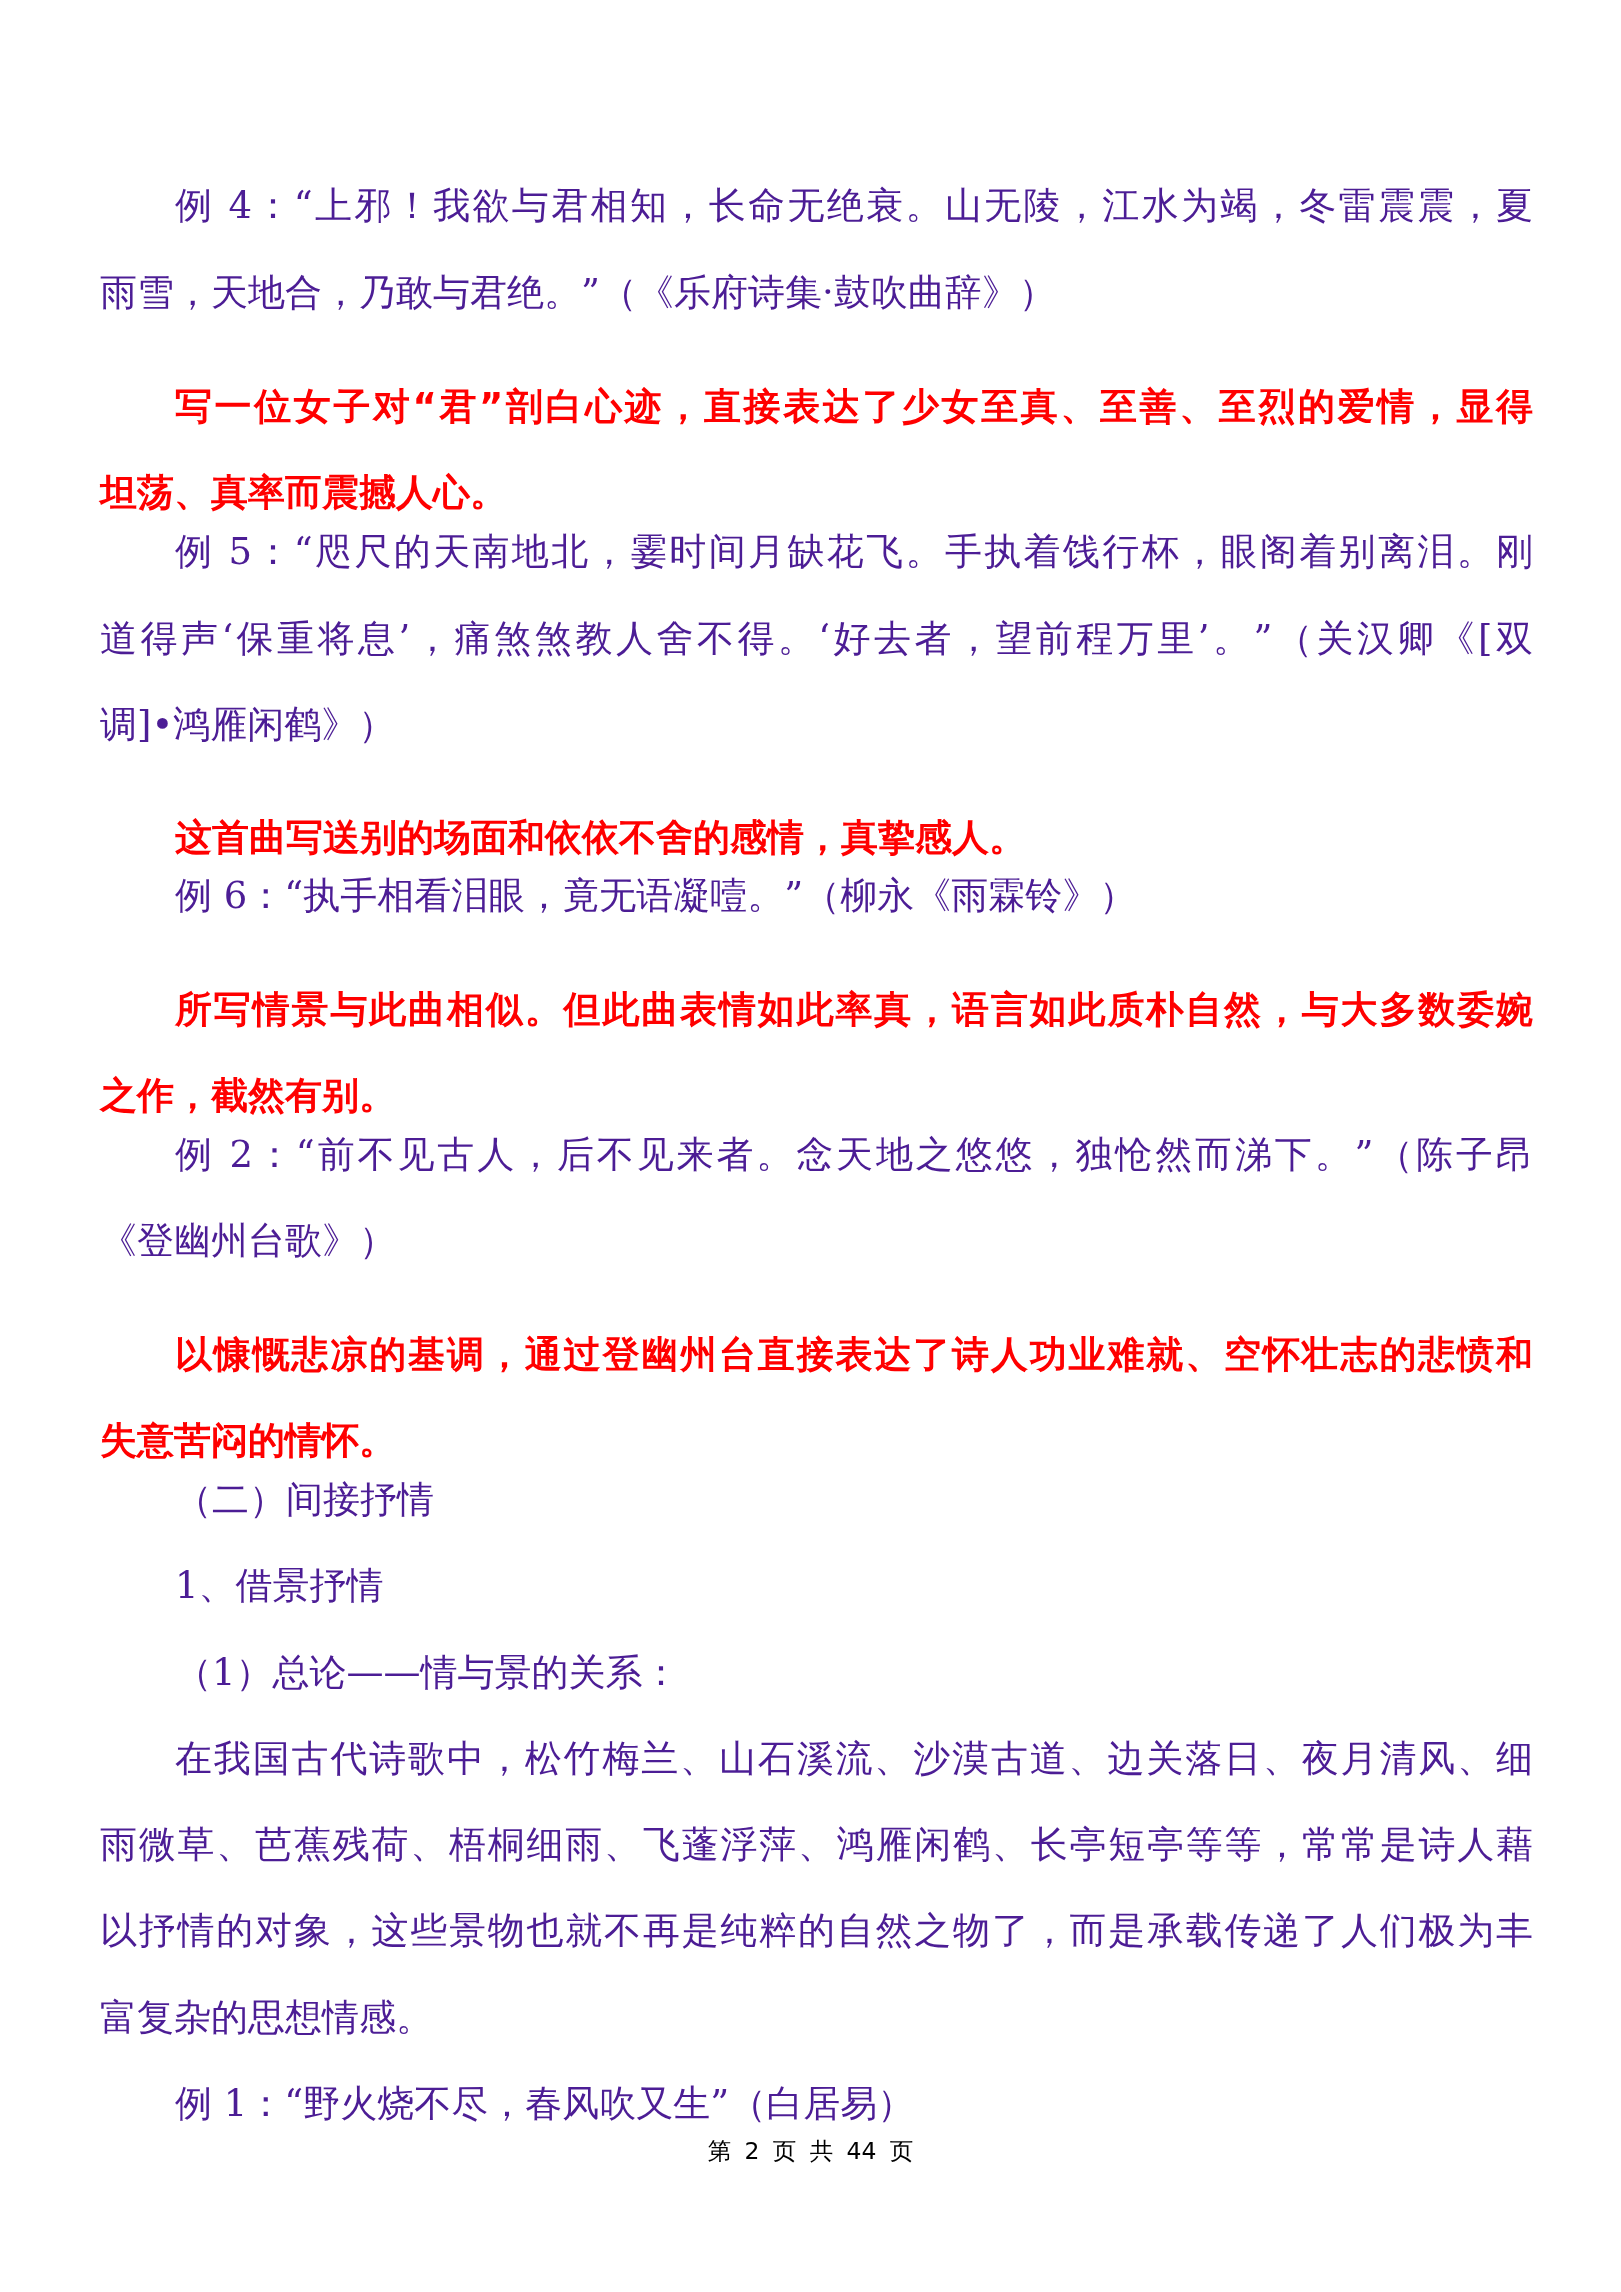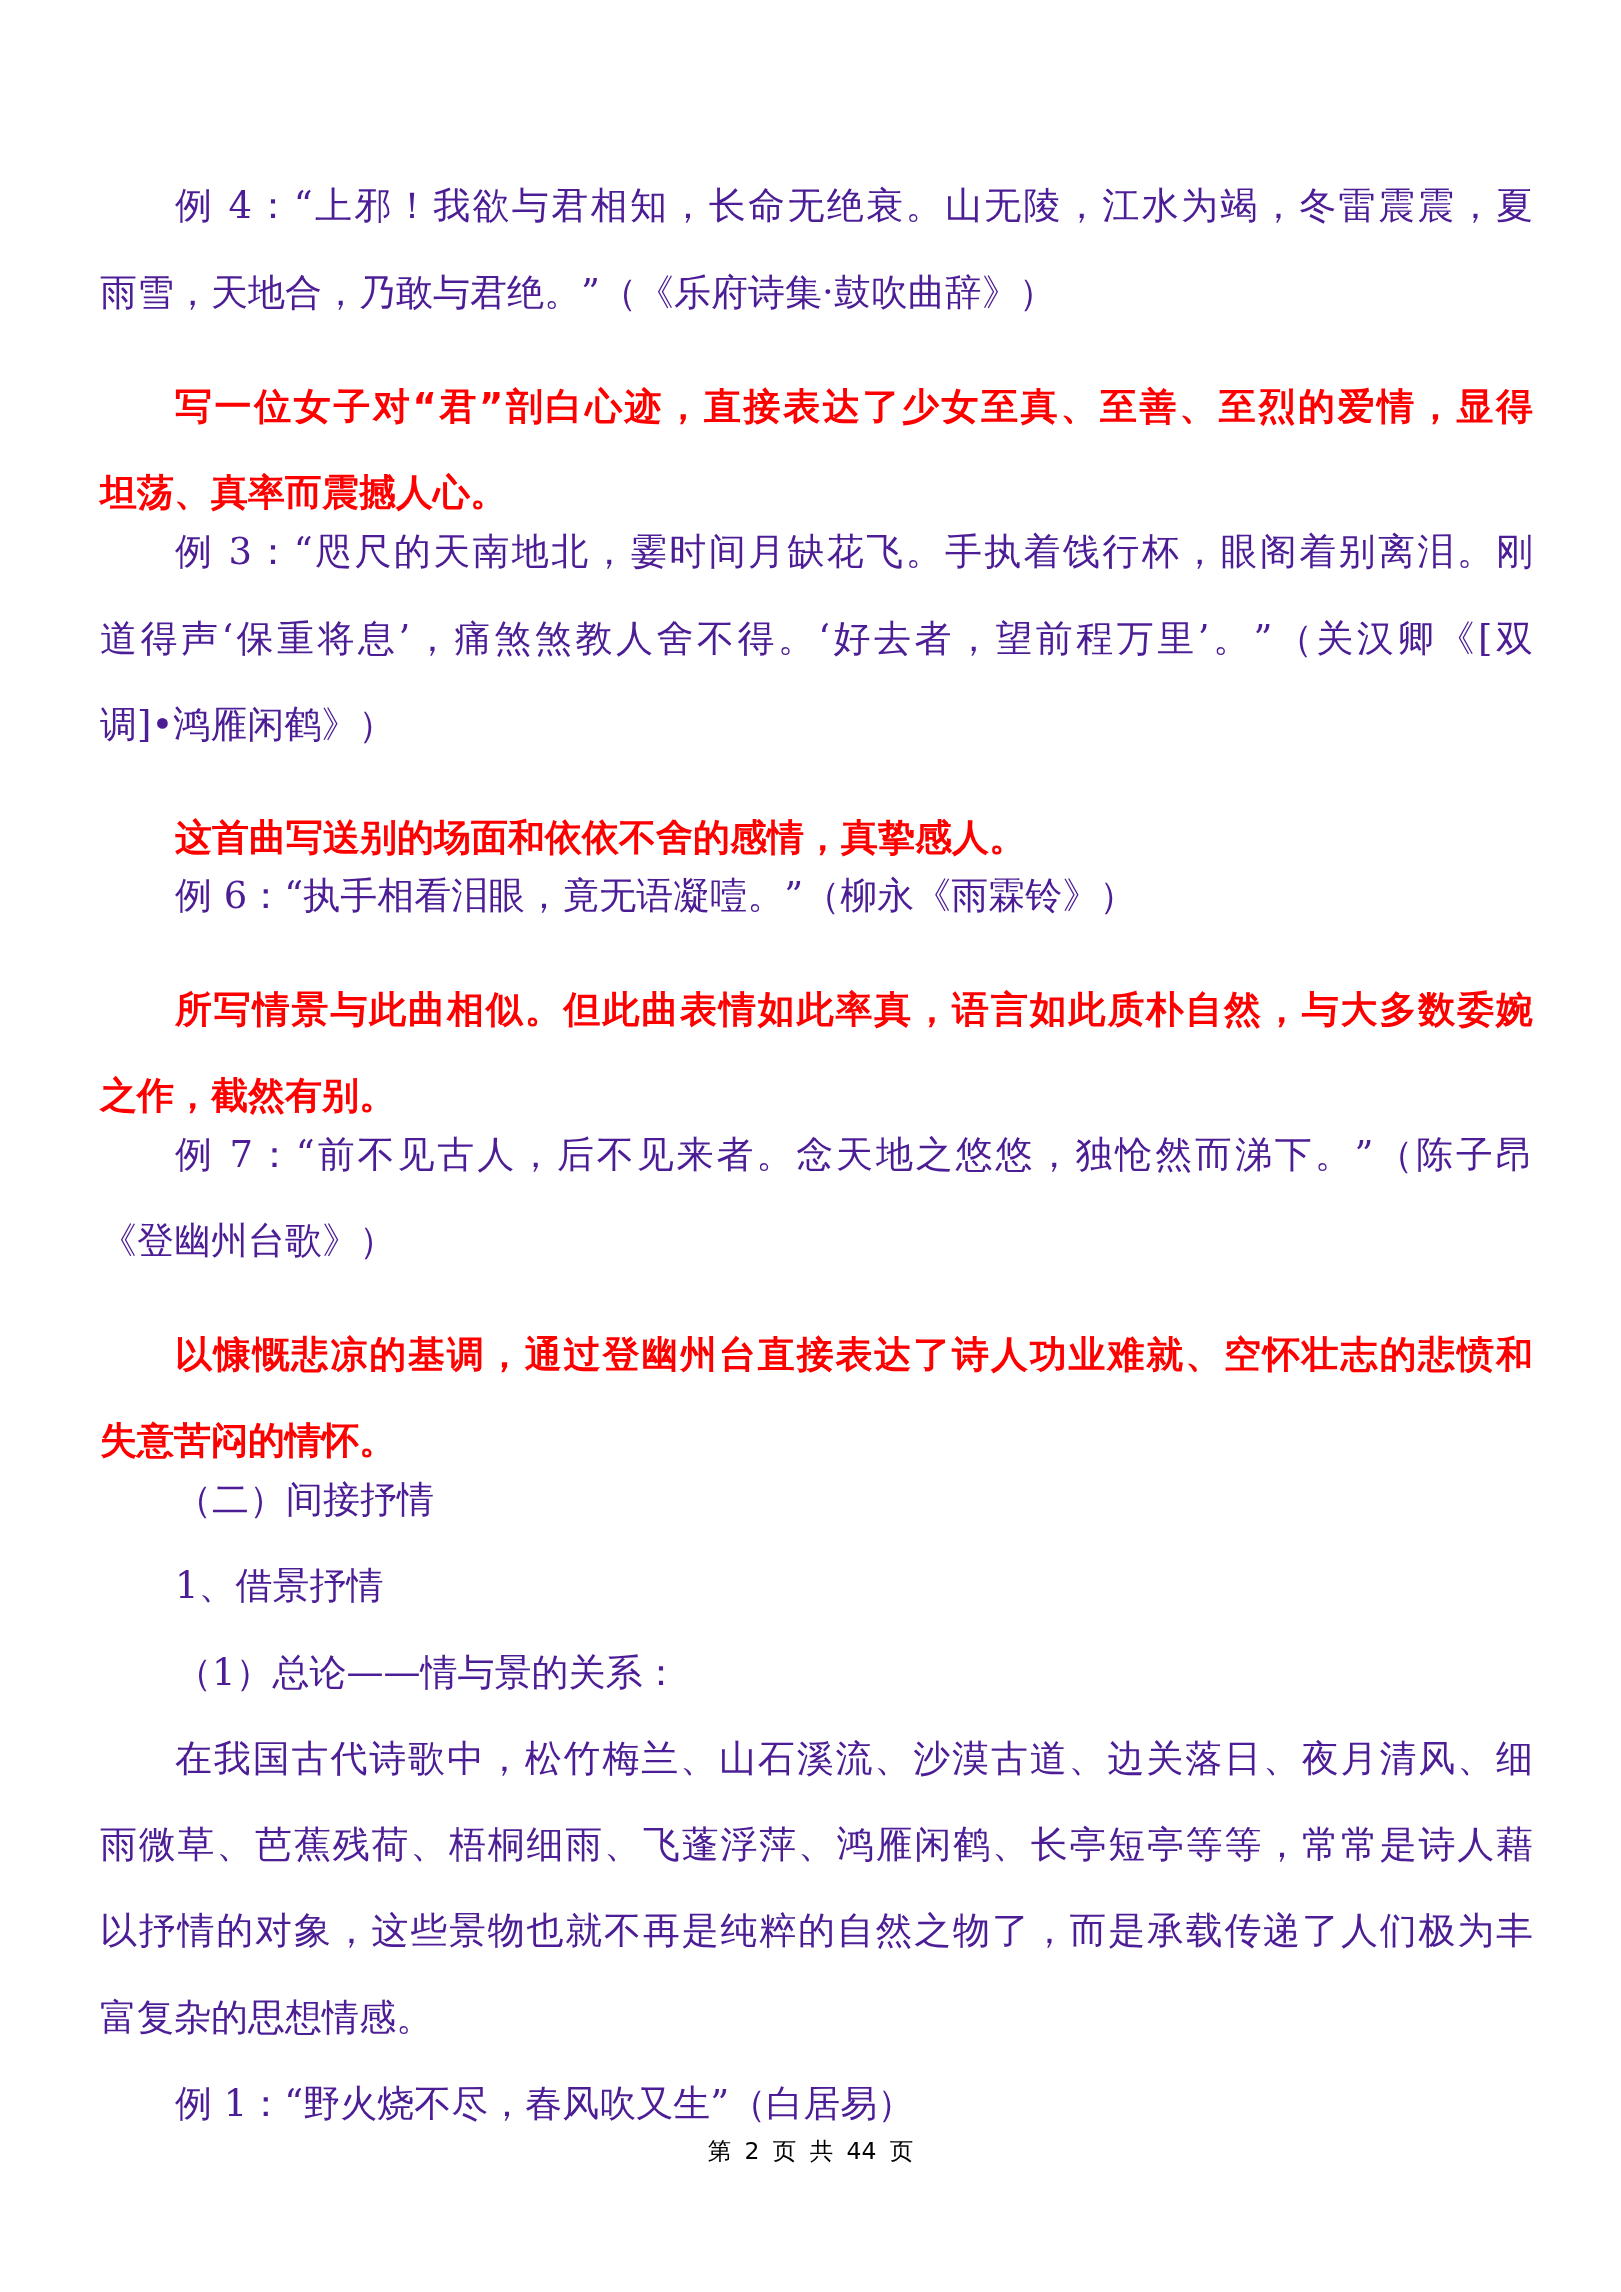--- a/index.html
+++ b/index.html
@@ -60,30 +60,30 @@
   </style>
 </head>
 <body>
 
 <div class="page">
   <div class="line indent justify" style="top:176px">例 4：“上邪！我欲与君相知，长命无绝衰。山无陵，江水为竭，冬雷震震，夏</div>
   <div class="line" style="top:263px">雨雪，天地合，乃敢与君绝。”（《乐府诗集·鼓吹曲辞》）</div>
   <div class="line indent justify red" style="top:350px">写一位女子对“君”剖白心迹，直接表达了少女至真、至善、至烈的爱情，显得</div>
   <div class="line red" style="top:436px">坦荡、真率而震撼人心。</div>
 
-  <div class="line indent justify" style="top:522px">例 3：“咫尺的天南地北，霎时间月缺花飞。手执着饯行杯，眼阁着别离泪。刚</div>
+  <div class="line indent justify" style="top:522px">例 5：“咫尺的天南地北，霎时间月缺花飞。手执着饯行杯，眼阁着别离泪。刚</div>
   <div class="line justify" style="top:609px">道得声‘保重将息’，痛煞煞教人舍不得。‘好去者，望前程万里’。”（关汉卿《[双</div>
   <div class="line" style="top:695px">调]•鸿雁闲鹤》）</div>
   <div class="line indent red" style="top:781px">这首曲写送别的场面和依依不舍的感情，真挚感人。</div>
 
   <div class="line indent" style="top:866px">例 6：“执手相看泪眼，竟无语凝噎。”（柳永《雨霖铃》）</div>
   <div class="line indent justify red" style="top:953px">所写情景与此曲相似。但此曲表情如此率真，语言如此质朴自然，与大多数委婉</div>
   <div class="line red" style="top:1039px">之作，截然有别。</div>
 
-  <div class="line indent justify" style="top:1125px">例 7：“前不见古人，后不见来者。念天地之悠悠，独怆然而涕下。”（陈子昂</div>
+  <div class="line indent justify" style="top:1125px">例 2：“前不见古人，后不见来者。念天地之悠悠，独怆然而涕下。”（陈子昂</div>
   <div class="line" style="top:1211px">《登幽州台歌》）</div>
   <div class="line indent justify red" style="top:1298px">以慷慨悲凉的基调，通过登幽州台直接表达了诗人功业难就、空怀壮志的悲愤和</div>
   <div class="line red" style="top:1384px">失意苦闷的情怀。</div>
 
   <div class="line indent" style="top:1470px">（二）间接抒情</div>
   <div class="line indent" style="top:1556px">1、借景抒情</div>
   <div class="line indent" style="top:1643px">（1）总论——情与景的关系：</div>
 
   <div class="line indent justify" style="top:1729px">在我国古代诗歌中，松竹梅兰、山石溪流、沙漠古道、边关落日、夜月清风、细</div>
   <div class="line justify" style="top:1815px">雨微草、芭蕉残荷、梧桐细雨、飞蓬浮萍、鸿雁闲鹤、长亭短亭等等，常常是诗人藉</div>

